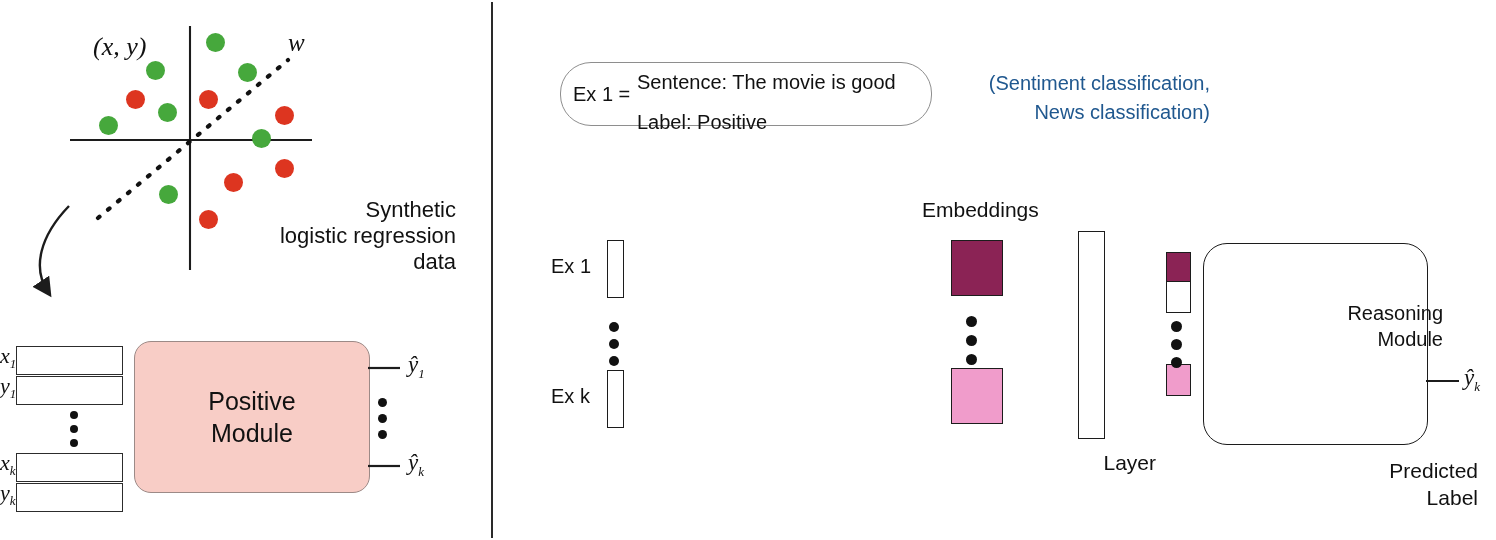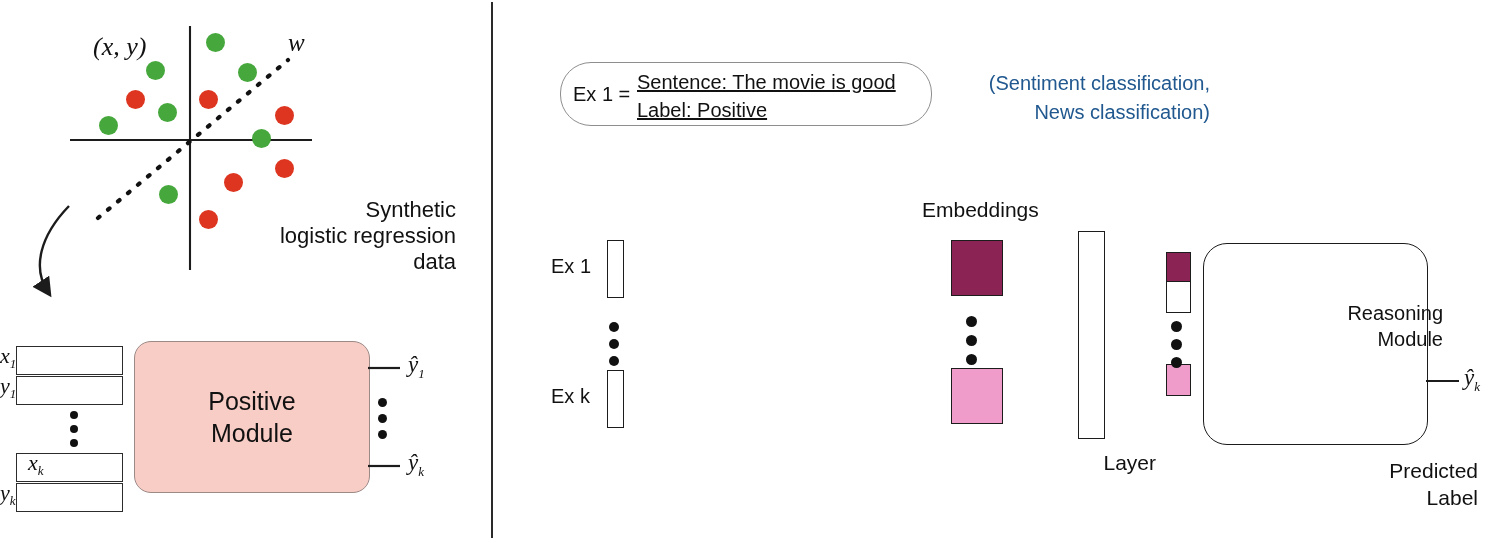--- a/index.html
+++ b/index.html
@@ -95,21 +95,21 @@
   <div class="abs inbar" style="top:376px;"></div>
   <div class="abs inbar" style="top:453px;"></div>
   <div class="abs inbar" style="top:483px;"></div>
 
   <div class="abs math" style="left:0px;top:343px;font-size:22px;">
     <span>x</span><sub style="font-size:13px;">1</sub>
   </div>
   <div class="abs math" style="left:0px;top:373px;font-size:22px;">
     <span>y</span><sub style="font-size:13px;">1</sub>
   </div>
-  <div class="abs math" style="left:0px;top:450px;font-size:22px;padding-left:28px;">
+  <div class="abs math" style="left:0px;top:450px;font-size:22px;">
     <span>x</span><sub style="font-size:13px;">k</sub>
   </div>
   <div class="abs math" style="left:0px;top:480px;font-size:22px;">
     <span>y</span><sub style="font-size:13px;">k</sub>
   </div>
 
   <div class="abs vdots" style="left:70px;top:411px;">
     <i style="width:8px;height:8px;margin-bottom:6px;"></i>
     <i style="width:8px;height:8px;margin-bottom:6px;"></i>
     <i style="width:8px;height:8px;"></i>
@@ -135,23 +135,23 @@
   <div class="abs vdots" style="left:378px;top:398px;">
     <i style="width:9px;height:9px;margin-bottom:7px;"></i>
     <i style="width:9px;height:9px;margin-bottom:7px;"></i>
     <i style="width:9px;height:9px;"></i>
   </div>
 
   <div class="abs" id="panel-divider"></div>
 
   <div class="abs" id="example-box"></div>
   <div class="abs txt" style="left:573px;top:83px;font-size:20px;">Ex 1 =</div>
-  <div class="abs txt" style="left:637px;top:71px;font-size:20px;text-decoration:underline;">
+  <div class="abs txt" style="left:637px;top:71px;font-size:20px;">
     <div>Sentence: The movie is good</div>
-    <div style="margin-top:4px;">Label: Positive</div>
+    <div style="margin-top:16px;">Label: Positive</div>
   </div>
   <div class="abs txt blue ctr" style="left:950px;top:72px;width:260px;font-size:20px;">
     <div>(Sentiment classification,</div>
     <div style="margin-top:5px;">News classification)</div>
   </div>
 
   <div class="abs txt" style="left:551px;top:255px;font-size:20px;">Ex 1</div>
   <div class="abs exbar" style="left:607px;top:240px;"></div>
   <div class="abs txt" style="left:551px;top:385px;font-size:20px;">Ex k</div>
   <div class="abs exbar" style="left:607px;top:370px;"></div>

